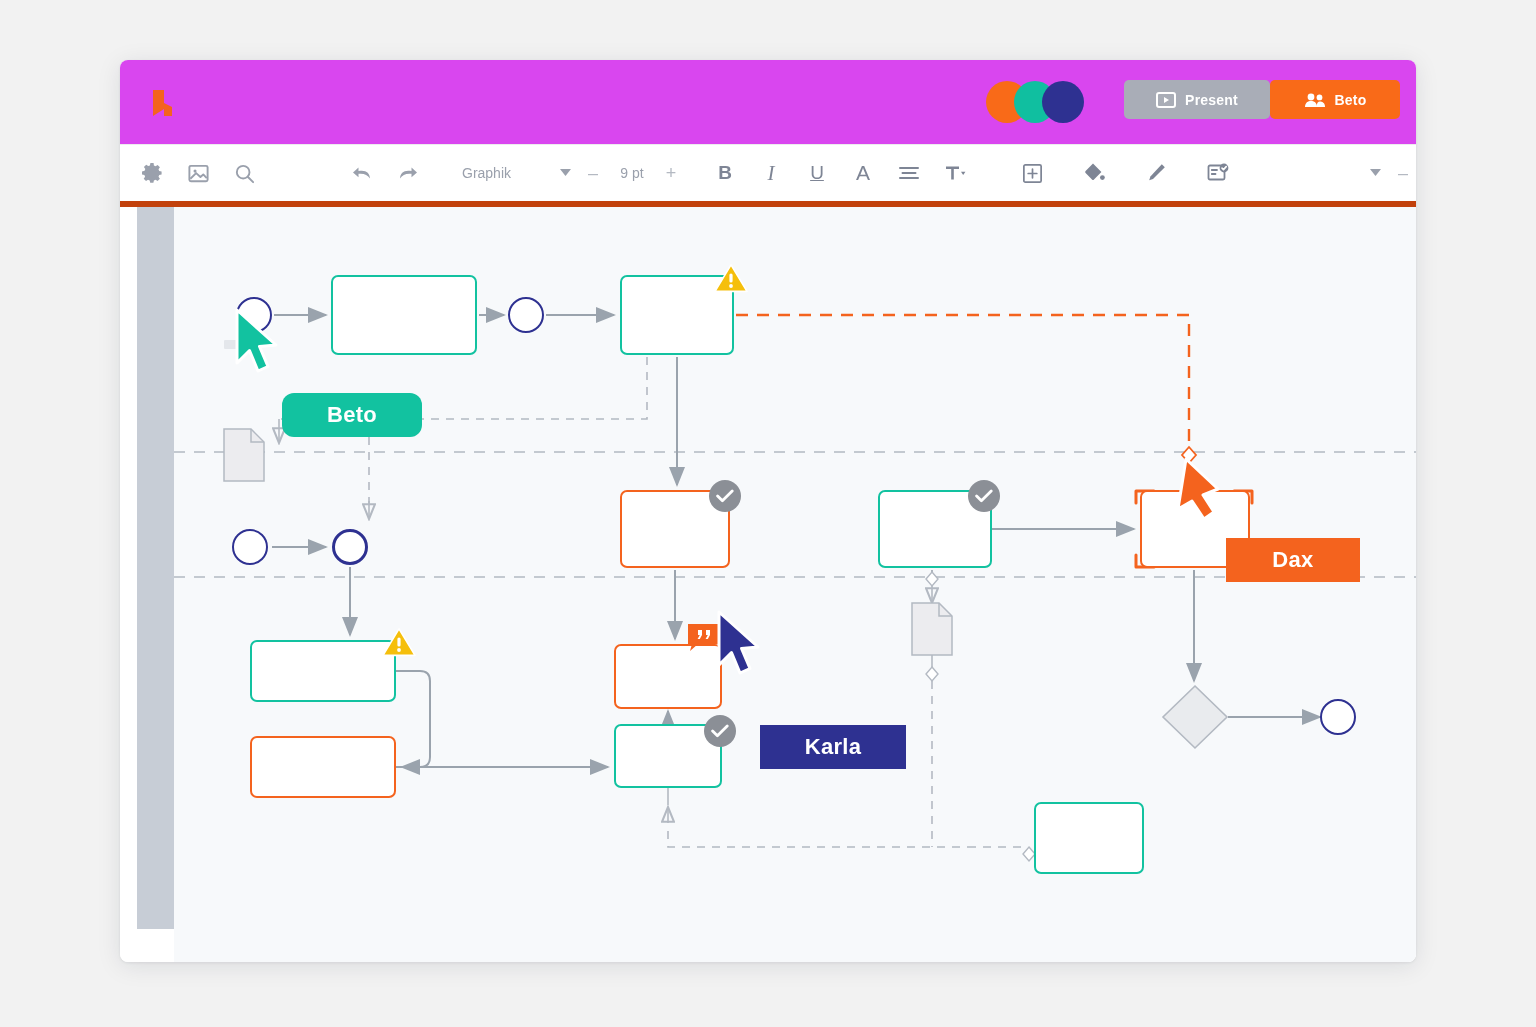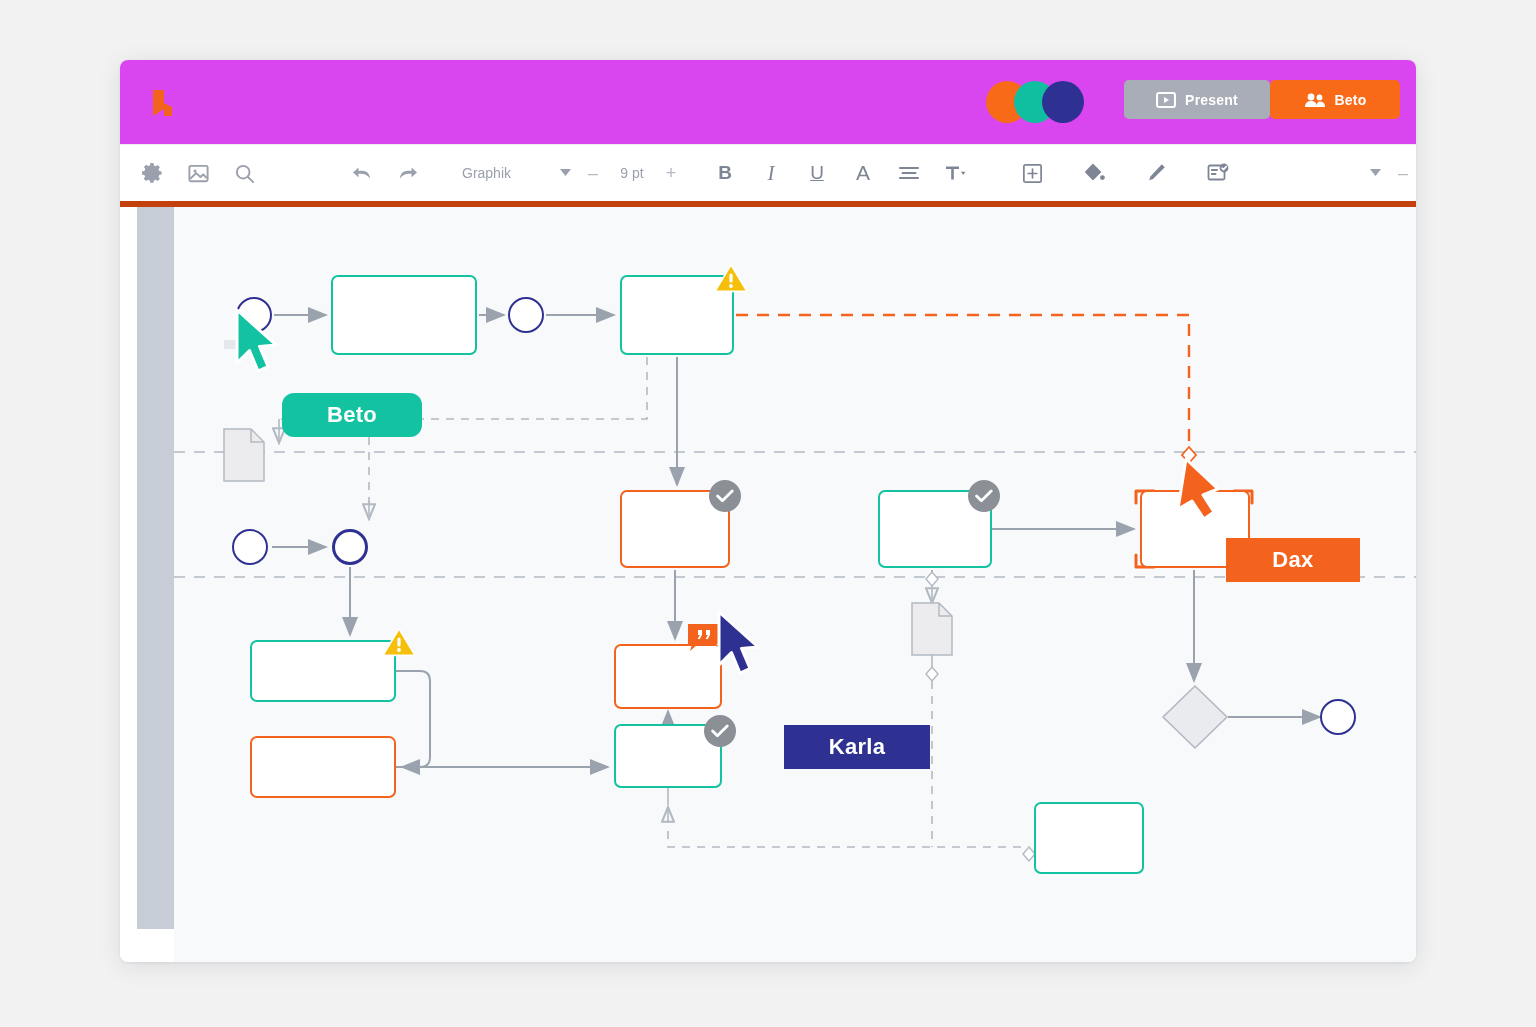--- a/index.html
+++ b/index.html
@@ -79,21 +79,21 @@
   
   .badge-warn{position:absolute;width:34px;height:30px;}
   .badge-check{position:absolute;width:32px;height:32px;border-radius:50%;
       background:#8b8f96;display:flex;align-items:center;justify-content:center;}
   .badge-comment{position:absolute;width:34px;height:28px;}
 
   
   .tag{position:absolute;height:44px;display:flex;align-items:center;justify-content:center;
        color:#ffffff;font-size:22px;font-weight:bold;letter-spacing:.3px;padding:0 16px;}
   .tag.teal{background:#12c2a0;}
-  .tag.navy{background:#2e3191;margin-left:24px;}
+  .tag.navy{background:#2e3191;}
   .tag.orange{background:#f4631e;}
 
   .cursor{position:absolute;}
   .sel-nub{position:absolute;width:20px;height:9px;background:#e4e7eb;border-radius:1px;}
 </style>
 </head>
 <body>
 
 <div id="app-window">
 

